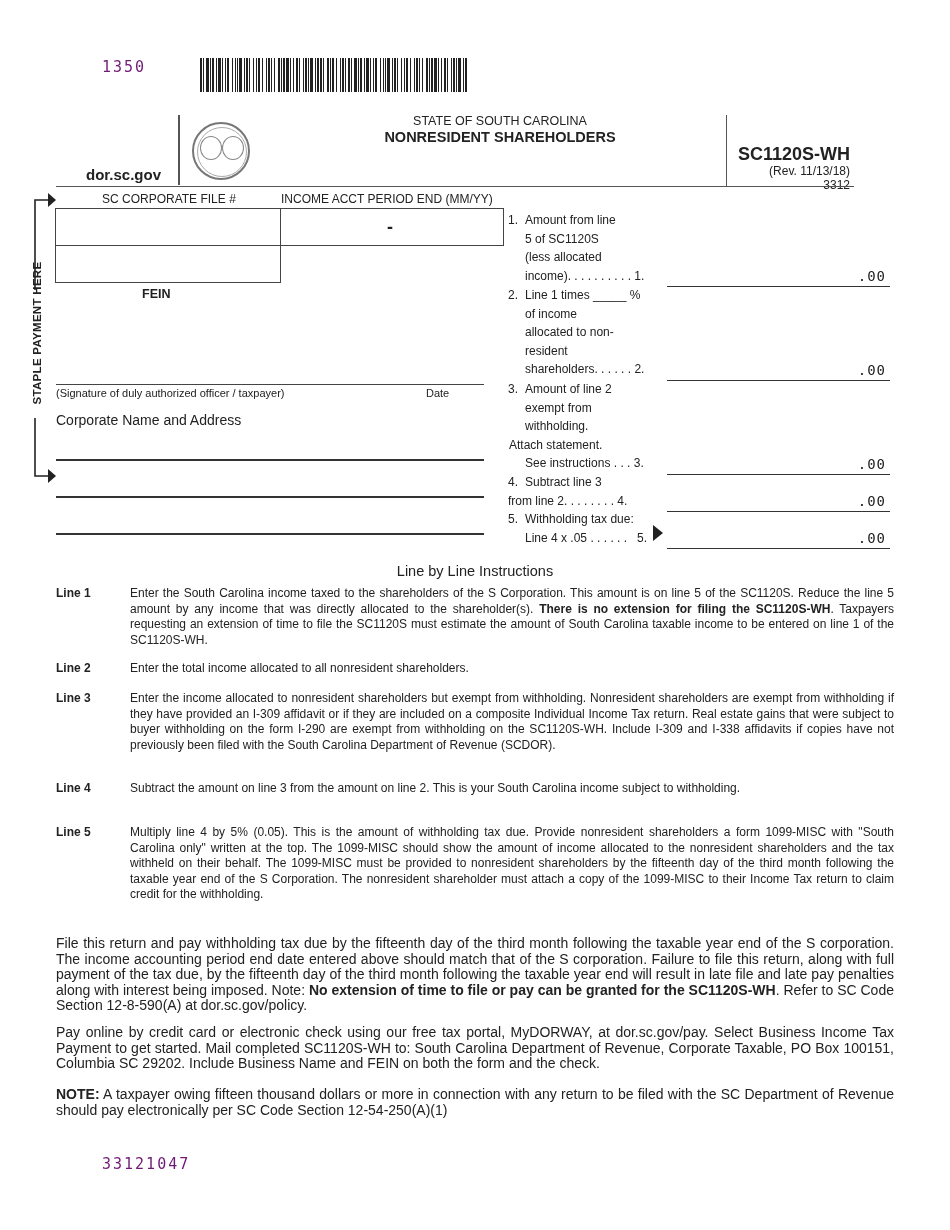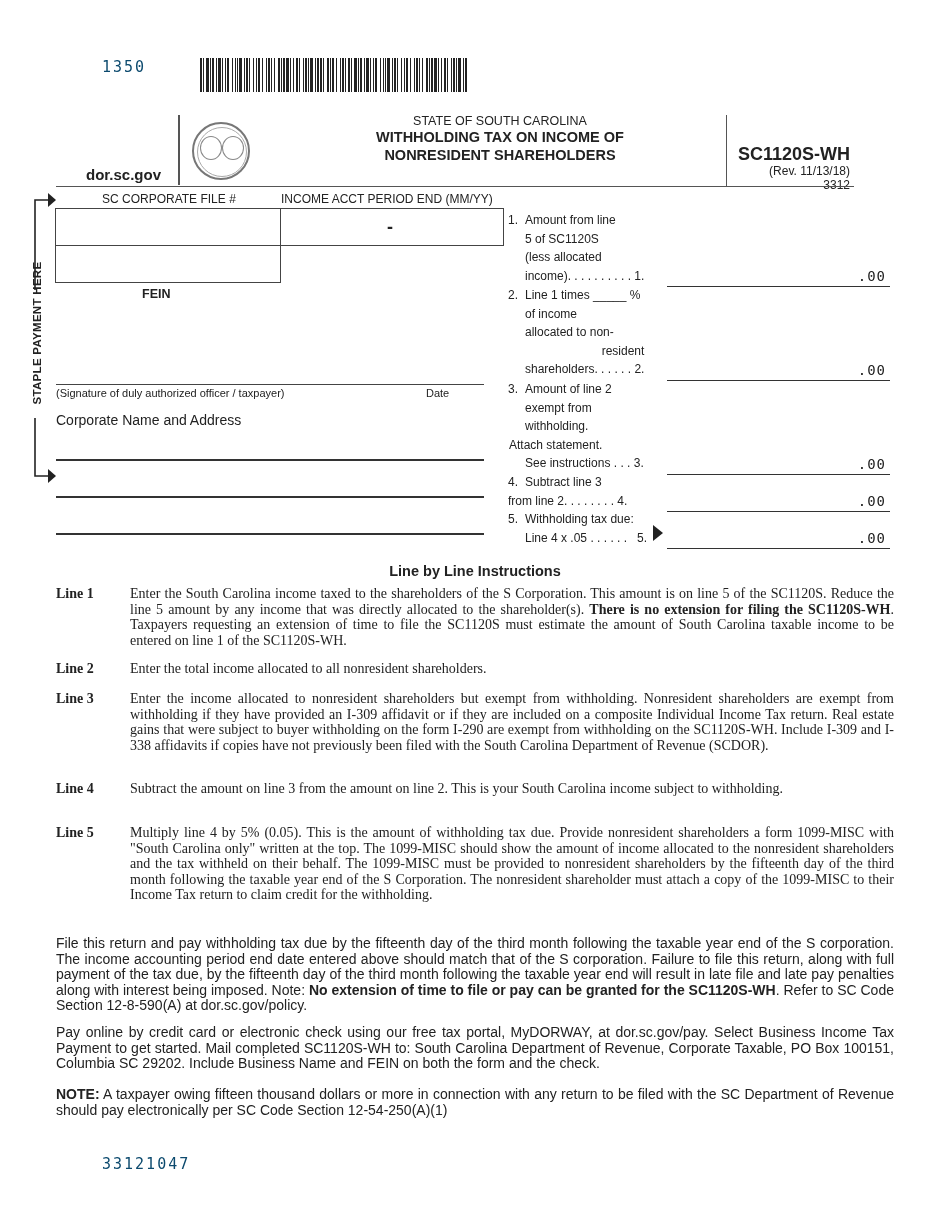--- a/index.html
+++ b/index.html
@@ -1,38 +1,38 @@
 <!DOCTYPE html>
 <html><head>
 <meta charset="utf-8">
 <style>
   html, body { margin:0; padding:0; background:#fff; }
   body { width:950px; height:1230px; position:relative; overflow:hidden; font-family:"Liberation Sans", sans-serif; color:#222; }
   .abs { position:absolute; }
-  .mono { font-family:"DejaVu Sans Mono", monospace; letter-spacing:2px; color:#0c4a6e; }
+  .mono { font-family:"DejaVu Sans Mono", monospace; letter-spacing:2px; color:#701a75; }
   .barcode { left:200px; top:58px; width:268px; height:34px; display:flex; align-items:stretch; }
   .barcode span { display:block; height:100%; }
   .hdr-line { background:#555; }
   .site { left:86px; top:166px; font-size:15px; font-weight:bold; }
   .seal { left:192px; top:122px; width:58px; height:58px; border-radius:50%; border:2px solid #777; box-sizing:border-box; }
   .seal .inner { position:absolute; border-radius:50%; border:1px solid #888; }
   .title-block { left:330px; top:114px; width:340px; text-align:center; }
   .title-block .l1 { font-size:12.5px; line-height:14px; }
   .title-block .l2 { font-size:15px; line-height:18px; }
   .title-block .l3 { font-size:14.5px; font-weight:bold; line-height:18px; }
   .formid { left:728px; top:144px; width:122px; text-align:right; }
   .formid .code { font-size:18px; font-weight:bold; line-height:20px; }
   .formid .rev { font-size:12px; line-height:14px; }
   .lbl { font-size:12px; }
   .box { border:1px solid #444; box-sizing:border-box; }
   .field { background:transparent; border:none; outline:none; font-family:"Liberation Sans", sans-serif; font-size:13px; }
   .line-item { left:508px; font-size:12px; line-height:18.6px; }
   .amt-line { border-bottom:1.5px solid #333; height:20px; left:667px; width:223px; }
   .amt { right:4px; bottom:2px; font-family:"DejaVu Sans Mono", monospace; font-size:14px; letter-spacing:1px; }
-  .inst { left:56px; width:838px; font-size:14px; line-height:15.5px;font-family:Liberation Serif, serif; }
+  .inst { left:56px; width:838px; font-size:12px; line-height:15.5px; }
   .inst .key { position:absolute; left:0; top:0; font-weight:bold; }
   .inst .txt { margin-left:74px; text-align:justify; }
   .para { left:56px; width:838px; font-size:14px; line-height:15.5px; text-align:justify; }
   .staple { left:20px; top:190px; width:40px; height:300px; }
 </style>
 </head>
 <body>
 
 <div class="abs mono" style="left:102px;top:58px;font-size:15px;">1350</div>
 <div class="abs barcode" id="barcode">
@@ -214,21 +214,20 @@
 
 <div class="abs site">dor.sc.gov</div>
 <div class="abs hdr-line" style="left:178px;top:115px;width:1.5px;height:70px;"></div>
 <div class="abs seal">
   <div class="inner" style="left:6px;top:12px;width:20px;height:22px;"></div>
   <div class="inner" style="left:28px;top:12px;width:20px;height:22px;"></div>
   <div class="inner" style="left:3px;top:3px;width:48px;height:48px;border-color:#aaa;"></div>
 </div>
 <div class="abs title-block">
   <div class="l1">STATE OF SOUTH CAROLINA</div>
-  <div class="l3">WITHHOLDING TAX ON INCOME OF</div>
   <div class="l3">NONRESIDENT SHAREHOLDERS</div>
 </div>
 <div class="abs hdr-line" style="left:726px;top:115px;width:1px;height:72px;"></div>
 <div class="abs formid">
   <div class="code">SC1120S-WH</div>
   <div class="rev">(Rev. 11/13/18)</div>
   <div class="rev">3312</div>
 </div>
 <div class="abs hdr-line" style="left:56px;top:186px;width:798px;height:1px;"></div>
 
@@ -272,21 +271,21 @@
       <div style="margin-left: 17px; white-space: pre;">income). . . . . . . . . . 1.</div>
     </div>
     <div class="abs amt-line" style="top: 266.4px;">
       <span class="abs amt">.00</span>
     </div>
     <div class="abs line-item" style="top: 286px;">
       <span style="position: absolute; left: 0px;">2.</span>
       <div style="margin-left: 17px; white-space: pre;">Line 1 times _____ %</div>
       <div style="margin-left: 17px; white-space: pre;">of income</div>
       <div style="margin-left: 17px; white-space: pre;">allocated to non-</div>
-      <div style="margin-left: 17px; white-space: pre; text-align: right;">resident</div>
+      <div style="margin-left: 17px; white-space: pre;">resident</div>
       <div style="margin-left: 17px; white-space: pre;">shareholders. . . . . . 2.</div>
     </div>
     <div class="abs amt-line" style="top: 360px;">
       <span class="abs amt">.00</span>
     </div>
     <div class="abs line-item" style="top: 380px;">
       <span style="position: absolute; left: 0px;">3.</span>
       <div style="margin-left: 17px; white-space: pre;">Amount of line 2</div>
       <div style="margin-left: 17px; white-space: pre;">exempt from</div>
       <div style="margin-left: 17px; white-space: pre;">withholding.</div>
@@ -308,21 +307,21 @@
       <span style="position: absolute; left: 0px;">5.</span>
       <div style="margin-left: 17px; white-space: pre;">Withholding tax due:</div>
       <div style="margin-left: 17px; white-space: pre;">Line 4 x .05 . . . . . .   5.</div>
     </div>
     <div class="abs amt-line" style="top: 528.2px;">
       <span class="abs amt">.00</span>
     </div>
     <div class="abs" style="left: 653px; top: 525.2px; width: 0px; height: 0px; border-top: 8px solid transparent; border-bottom: 8px solid transparent; border-left: 10px solid rgb(34, 34, 34);"></div>
   </div>
 
-<div class="abs" style="left:0;width:950px;top:563px;text-align:center;font-size:14.5px;font-weight:bold;">Line by Line Instructions</div>
+<div class="abs" style="left:0;width:950px;top:563px;text-align:center;font-size:14.5px;font-weight:normal;">Line by Line Instructions</div>
 <div id="inst">
     <div class="abs inst" style="top: 586px;">
       <div class="key">Line 1</div>
       <div class="txt"><span>Enter the South Carolina income taxed to the shareholders of the S Corporation. This amount is on line 5 of the SC1120S. Reduce the line 5 amount by any income that was directly allocated to the shareholder(s). </span><b>There is no extension for filing the SC1120S-WH</b><span>. Taxpayers requesting an extension of time to file the SC1120S must estimate the amount of South Carolina taxable income to be entered on line 1 of the SC1120S-WH.</span></div>
     </div>
     <div class="abs inst" style="top: 661px;">
       <div class="key">Line 2</div>
       <div class="txt"><span>Enter the total income allocated to all nonresident shareholders.</span></div>
     </div>
     <div class="abs inst" style="top: 691px;">

